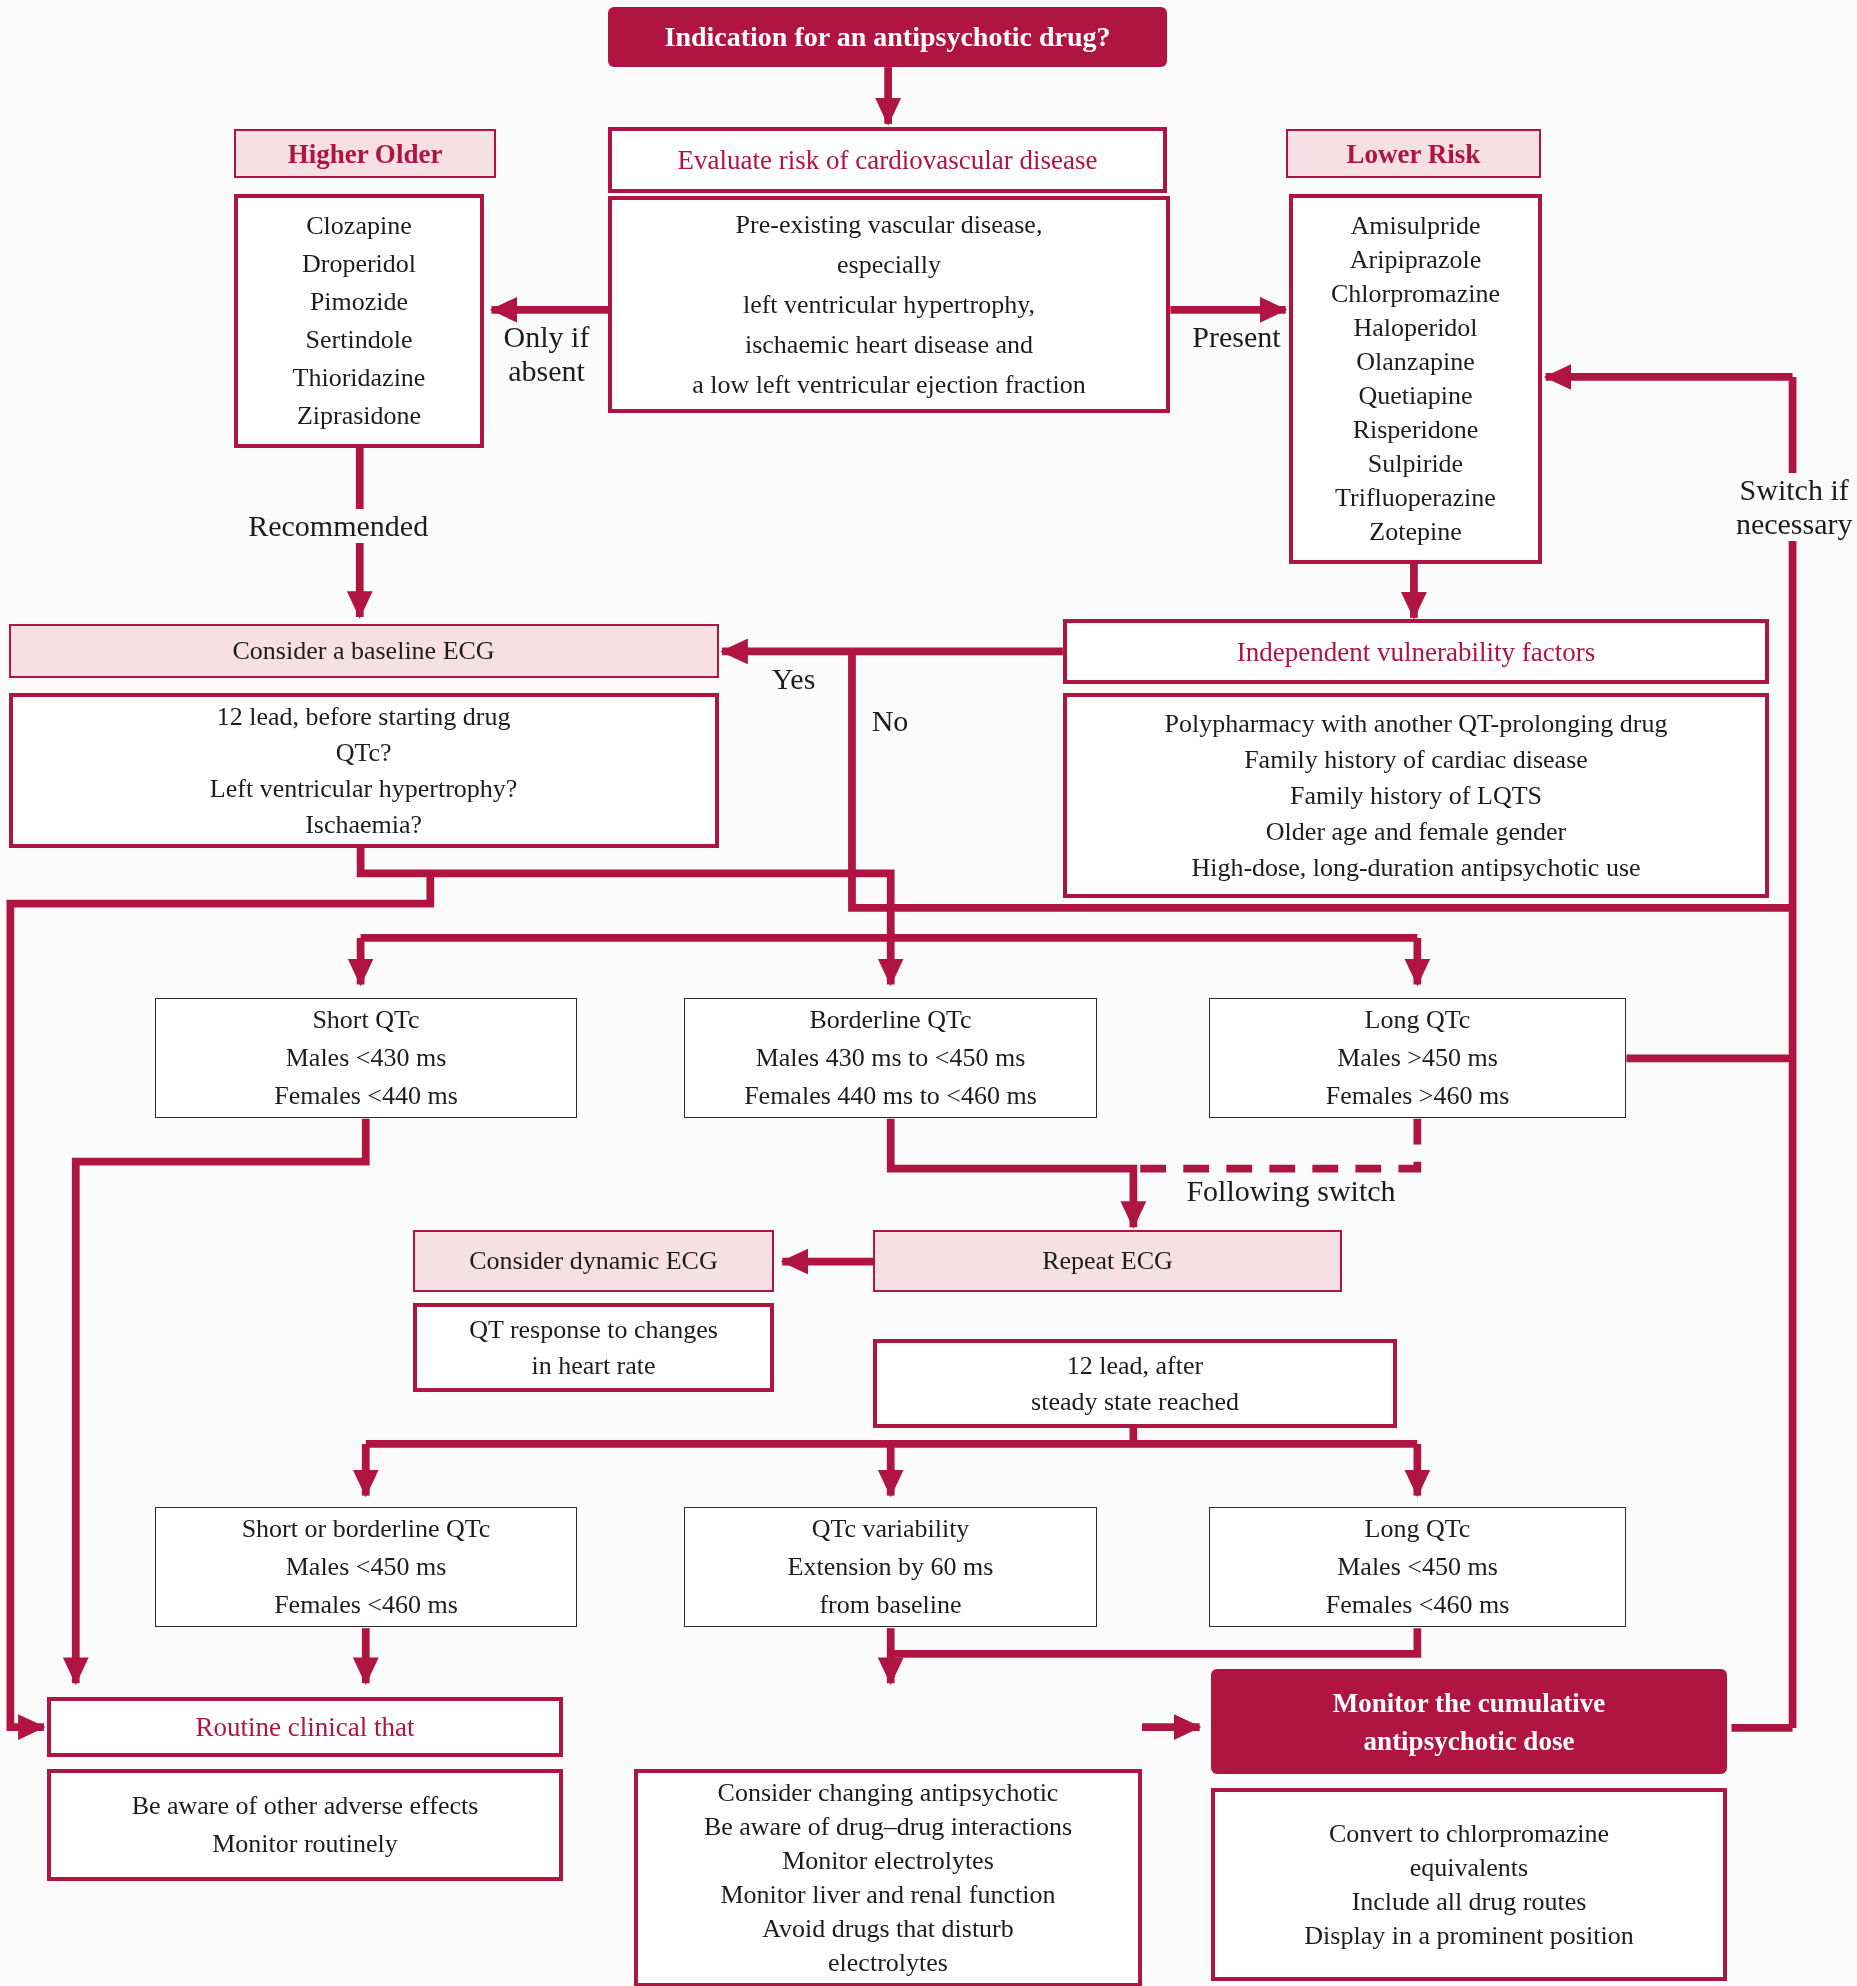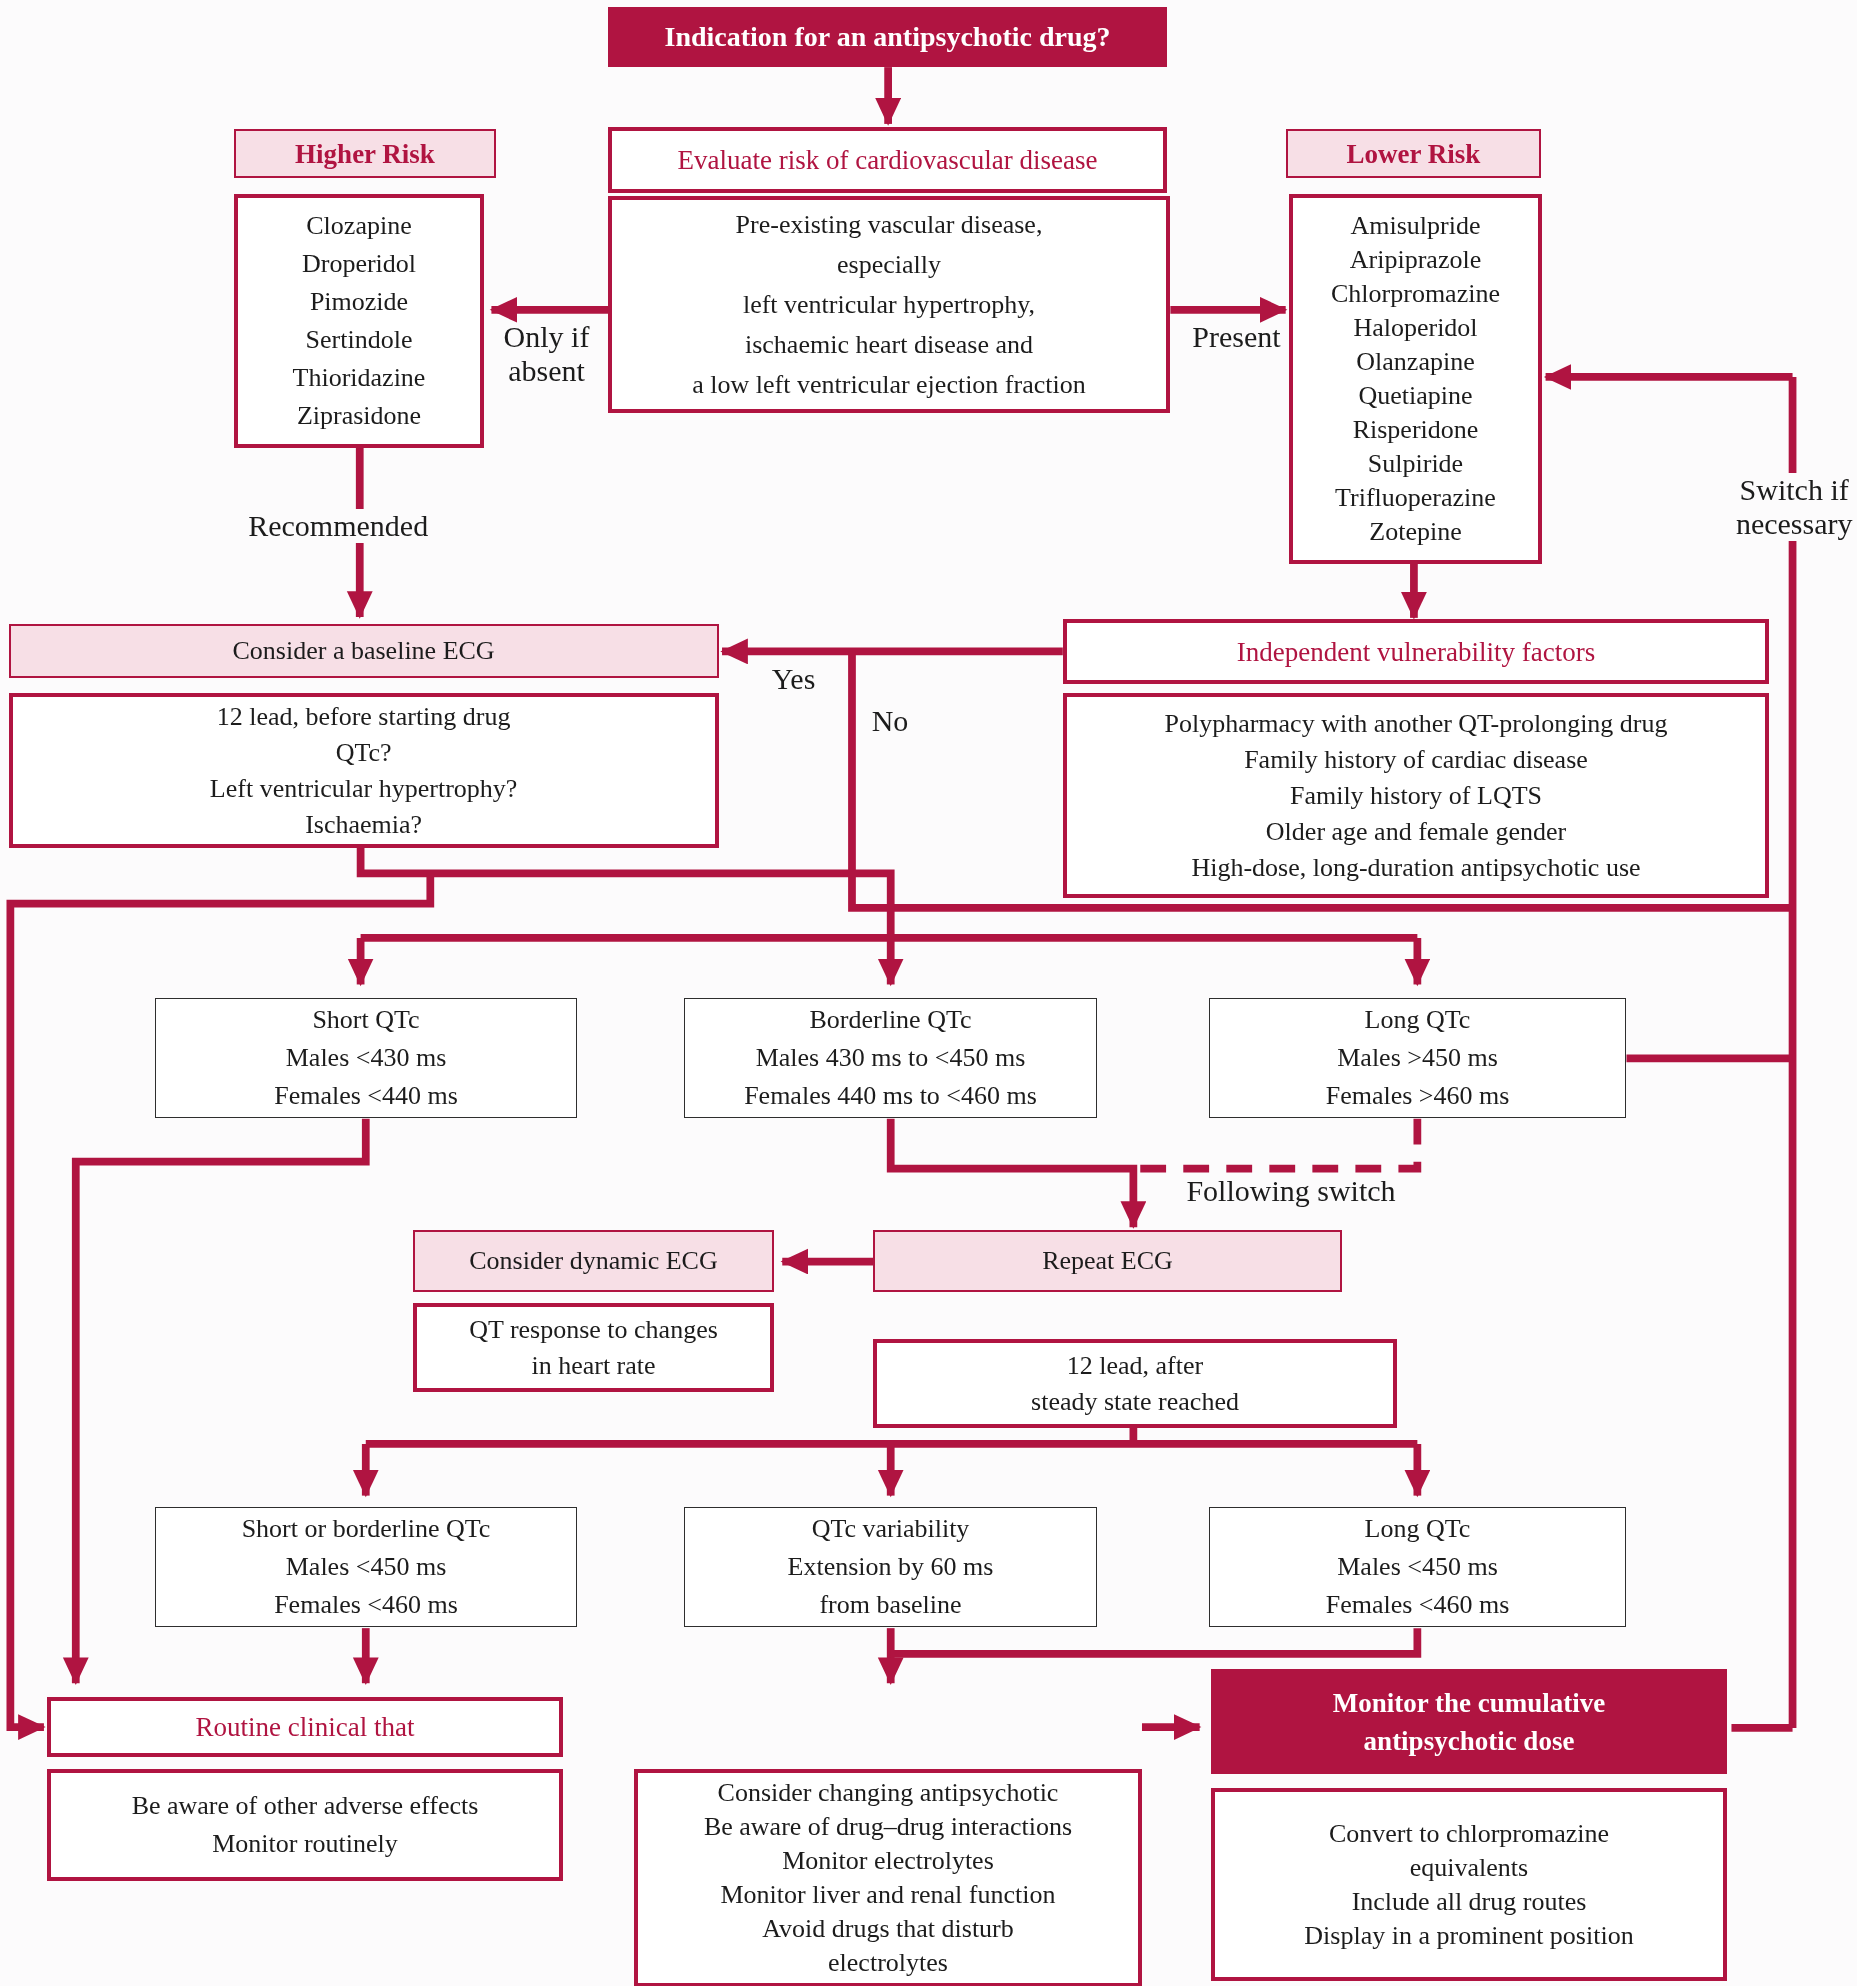--- a/index.html
+++ b/index.html
@@ -11,21 +11,21 @@
     color:#1c1c1c;
     overflow:hidden;
   }
   svg.connectors{position:absolute;left:0;top:0;z-index:1;}
   .node{
     position:absolute;z-index:2;
     display:flex;align-items:center;justify-content:center;
     box-sizing:border-box;background:#ffffff;
   }
   .t{white-space:pre-line;text-align:center;font-size:26px;line-height:38px;}
-  .solid{background:#b01441;}
+  .solid{background:#b01441;border-radius:6px;}
   .solid .t{color:#ffffff;font-weight:bold;font-size:28px;line-height:38px;}
   .outline-red{border:4.3px solid #b01441;}
   .pink{background:#f7dfe6;border:2.6px solid #b01441;}
   .pink .t.red-bold{color:#b01441;font-weight:bold;font-size:27px;}
   .red-text .t{color:#b01441;font-size:27px;}
   .outline-black{border:1.7px solid #2e2e2e;}
   .lbl{
     position:absolute;z-index:3;
     white-space:pre-line;text-align:center;
     font-size:30px;line-height:34px;color:#1c1c1c;
@@ -77,21 +77,21 @@
       <path d="M1647 1892 V1922 H1035"></path>
       <path d="M1327 2007 H1394" marker-end="url(#ah)"></path>
     </g>
   </svg>
 
   <div class="node solid" style="left:608px;top:6.9px;width:559px;height:60px">
     <div class="t">Indication for an antipsychotic drug?</div>
   </div>
 
   <div class="node pink" style="left:234px;top:129px;width:262px;height:49px">
-    <div class="t red-bold">Higher Risk</div>
+    <div class="t red-bold">Higher Older</div>
   </div>
 
   <div class="node outline-red red-text" style="left:608px;top:127px;width:559px;height:66px">
     <div class="t">Evaluate risk of cardiovascular disease</div>
   </div>
 
   <div class="node pink" style="left:1286px;top:129px;width:255px;height:49px">
     <div class="t red-bold">Lower Risk</div>
   </div>
 

